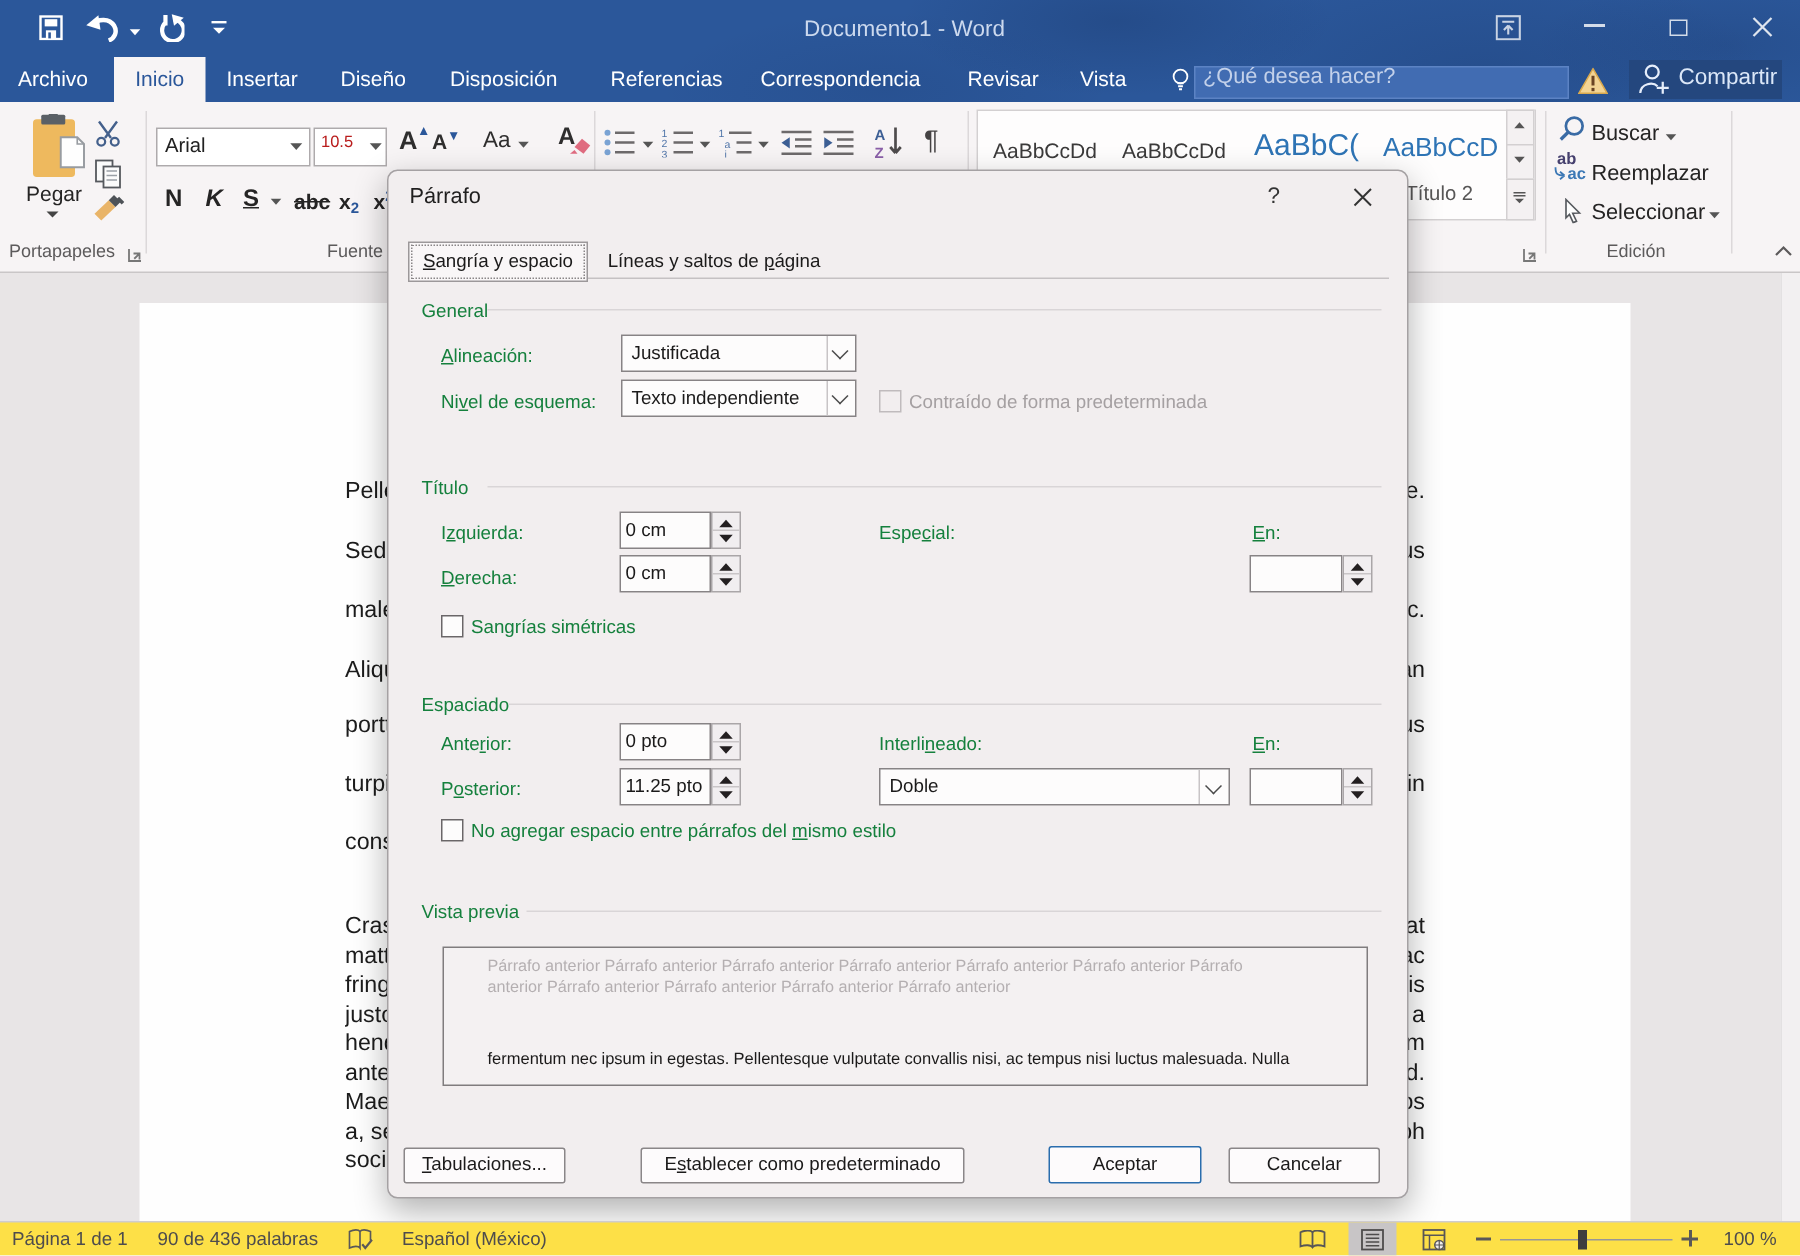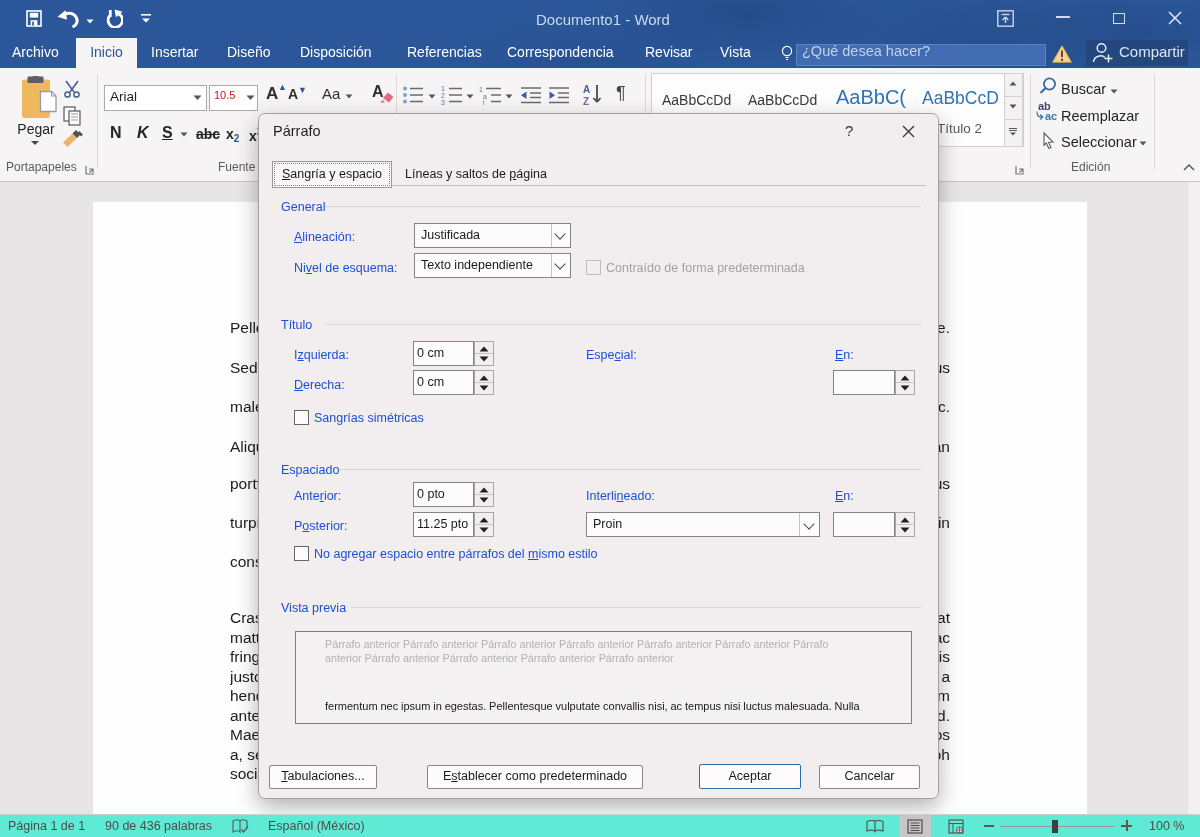--- a/index.html
+++ b/index.html
@@ -16,29 +16,29 @@
   #ribbon{left:0;top:68px;width:1200px;height:113px;background:#f7f4f5;border-bottom:1px solid #c9c6c7;}
   .gsep{position:absolute;top:6px;width:1px;height:95px;background:#dcd8da;}
   .glabel{position:absolute;top:92px;font-size:12px;color:#5c5a5b;}
   .cbox{position:absolute;background:#fff;border:1px solid #aeaaac;}
   
   #page{left:93px;top:202px;width:994px;height:612px;background:#fefefe;}
   .dline{position:absolute;font-size:15.5px;line-height:19px;color:#1c1c1c;white-space:nowrap;}
   .rfrag{position:absolute;font-size:15.5px;line-height:19px;color:#1c1c1c;}
   
   #dlg{left:258px;top:113px;width:679px;height:684px;background:#f2eeef;border:1px solid #a5a1a3;border-radius:7px;box-shadow:0 8px 22px rgba(0,0,0,0.30);}
-  .dlabel{position:absolute;font-size:12.5px;color:#1d4ed8;white-space:nowrap;}
+  .dlabel{position:absolute;font-size:12.5px;color:#15803d;white-space:nowrap;}
   .dgrey{position:absolute;font-size:12.5px;color:#a5a0a2;white-space:nowrap;}
   .etch{position:absolute;height:1px;background:#d9d5d7;}
   .tbox{position:absolute;background:#fdfcfc;border:1px solid #878385;}
   .spinner{position:absolute;width:18px;height:23px;background:#f1eef0;border:1px solid #aaa6a8;}
   .chev{display:block;width:7px;height:7px;border-right:1.4px solid #4a4a4a;border-bottom:1.4px solid #4a4a4a;transform:rotate(45deg);}
   .btn{position:absolute;background:#fdfbfc;border:1px solid #8a8688;border-radius:2px;font-size:12.5px;color:#1b1a1a;text-align:center;}
   
-  #statusbar{left:0;top:814px;width:1200px;height:23px;background:#5eead4;border-top:1px solid #cfccce;}
+  #statusbar{left:0;top:814px;width:1200px;height:23px;background:#fde047;border-top:1px solid #cfccce;}
   .stxt{position:absolute;top:4px;font-size:12.5px;color:#4e4c4d;}
 </style>
 </head>
 <body>
 <div id="app">
 
   <div class="abs" style="left:0;top:0;width:1200px;height:68px;background:
     radial-gradient(ellipse 200px 70px at 745px 14px, rgba(12,32,72,0.20), rgba(12,32,72,0) 72%),
     radial-gradient(ellipse 260px 100px at 990px 48px, rgba(12,32,72,0.16), rgba(12,32,72,0) 72%),
     radial-gradient(ellipse 170px 60px at 1150px 30px, rgba(12,32,72,0.14), rgba(12,32,72,0) 75%),
@@ -430,21 +430,21 @@
     <div class="spinner" style="left:215px;top:398px;">
       <svg class="abs" style="left:4px;top:3.5px;" width="10" height="6" viewBox="0 0 10 6">
           <path d="M0.5 5.5 L5 0.5 L9.5 5.5 Z" fill="#231f20"></path>
         </svg>
       <svg class="abs" style="left:4px;top:13.5px;" width="10" height="6" viewBox="0 0 10 6">
           <path d="M0.5 0.5 L5 5.5 L9.5 0.5 Z" fill="#231f20"></path>
         </svg>
       <div class="abs" style="left:0;top:11px;width:18px;height:1px;background:#c9c5c7;"></div>
     </div>
     <div class="tbox" style="left:327px;top:398px;width:232px;height:23px;">
-      <div class="abs" style="left:6px;top:4px;font-size:12.5px;color:#1b1a1a;">Proin</div>
+      <div class="abs" style="left:6px;top:4px;font-size:12.5px;color:#1b1a1a;">Doble</div>
       <div class="abs" style="left:212px;top:0;width:20px;height:23px;border-left:1px solid #c8c4c6;">
           <span class="chev" style="margin:7px 0 0 5px;"></span>
         </div>
     </div>
     <div class="tbox" style="left:574px;top:398px;width:60px;height:23px;"></div>
     <div class="spinner" style="left:636px;top:398px;">
       <svg class="abs" style="left:4px;top:3.5px;" width="10" height="6" viewBox="0 0 10 6">
           <path d="M0.5 5.5 L5 0.5 L9.5 5.5 Z" fill="#231f20"></path>
         </svg>
       <svg class="abs" style="left:4px;top:13.5px;" width="10" height="6" viewBox="0 0 10 6">

